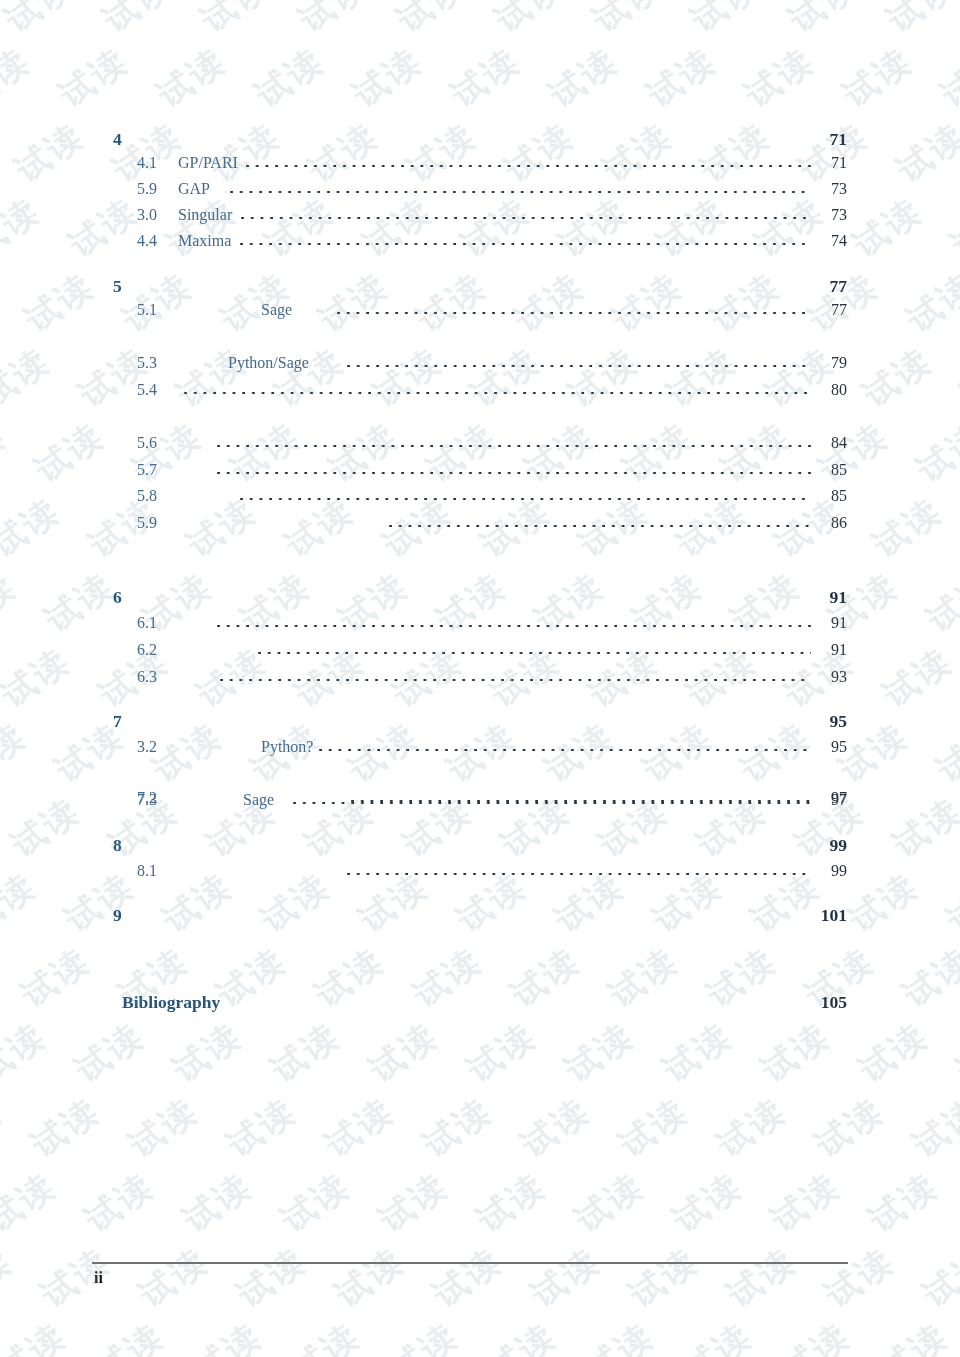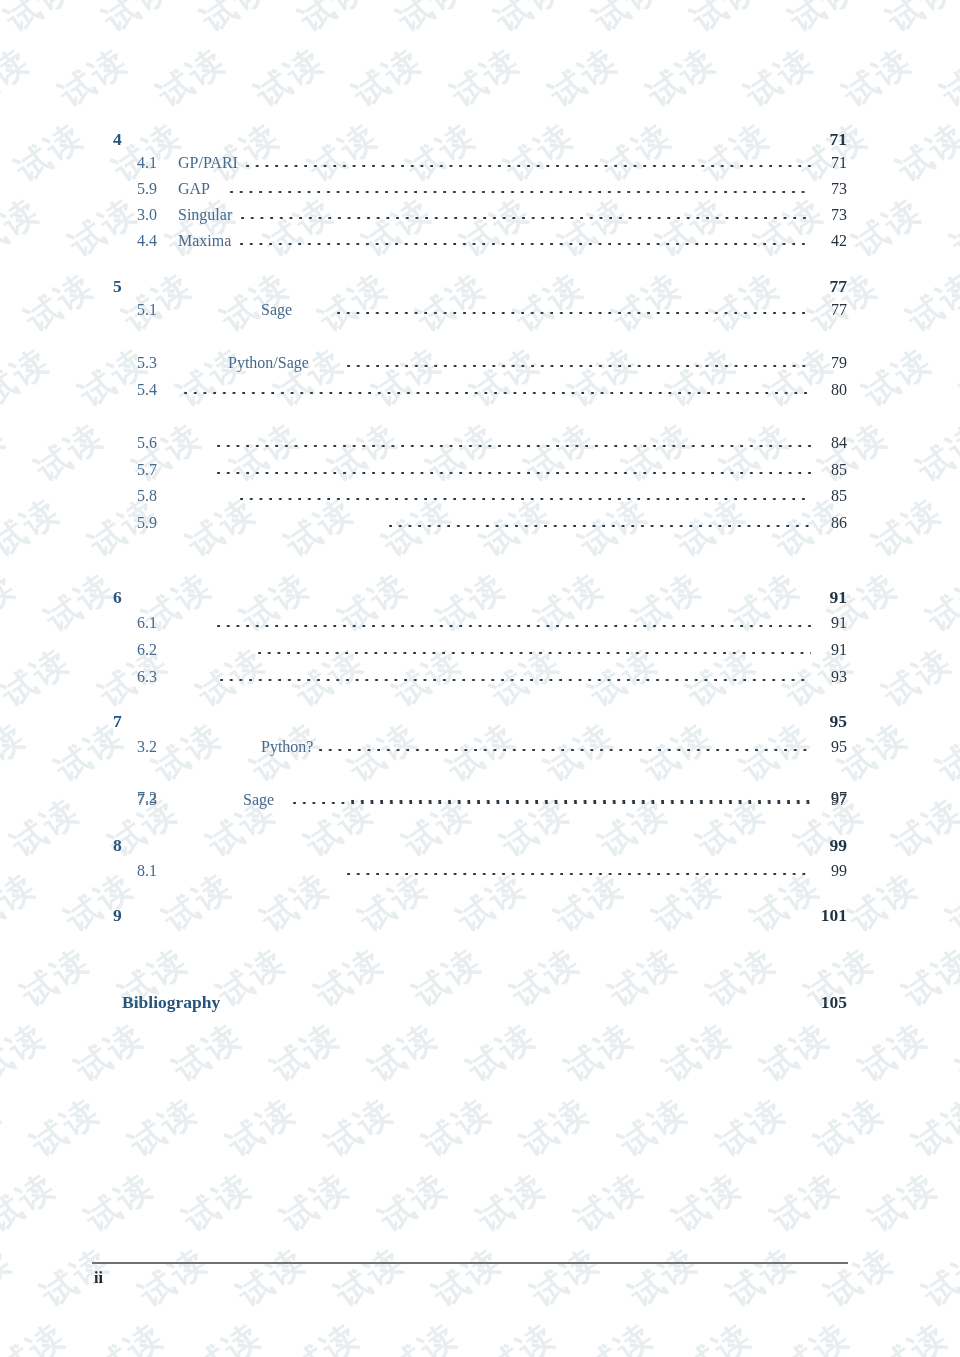--- a/index.html
+++ b/index.html
@@ -82,21 +82,21 @@
         <span class="gap" style="width: 7px;"></span>
         <span class="dots"></span>
         <span class="pagenum">73</span>
       </div>
       <div class="row section-row" style="top: 231px; font-family: Liberation Serif, serif;">
         <span class="sec-num">4.4</span>
         <span class="gap" style="width: 0px;"></span>
         <span class="sec-title">Maxima</span>
         <span class="gap" style="width: 7px;"></span>
         <span class="dots"></span>
-        <span class="pagenum">42</span>
+        <span class="pagenum">74</span>
       </div>
       <div class="row chapter-row" style="top: 275px;">
         <span class="ch-num">5</span>
         <span class="fill"></span>
         <span class="pagenum">77</span>
       </div>
       <div class="row section-row" style="top: 300px;">
         <span class="sec-num">5.1</span>
         <span class="gap" style="width: 83px;"></span>
         <span class="sec-title">Sage</span>

